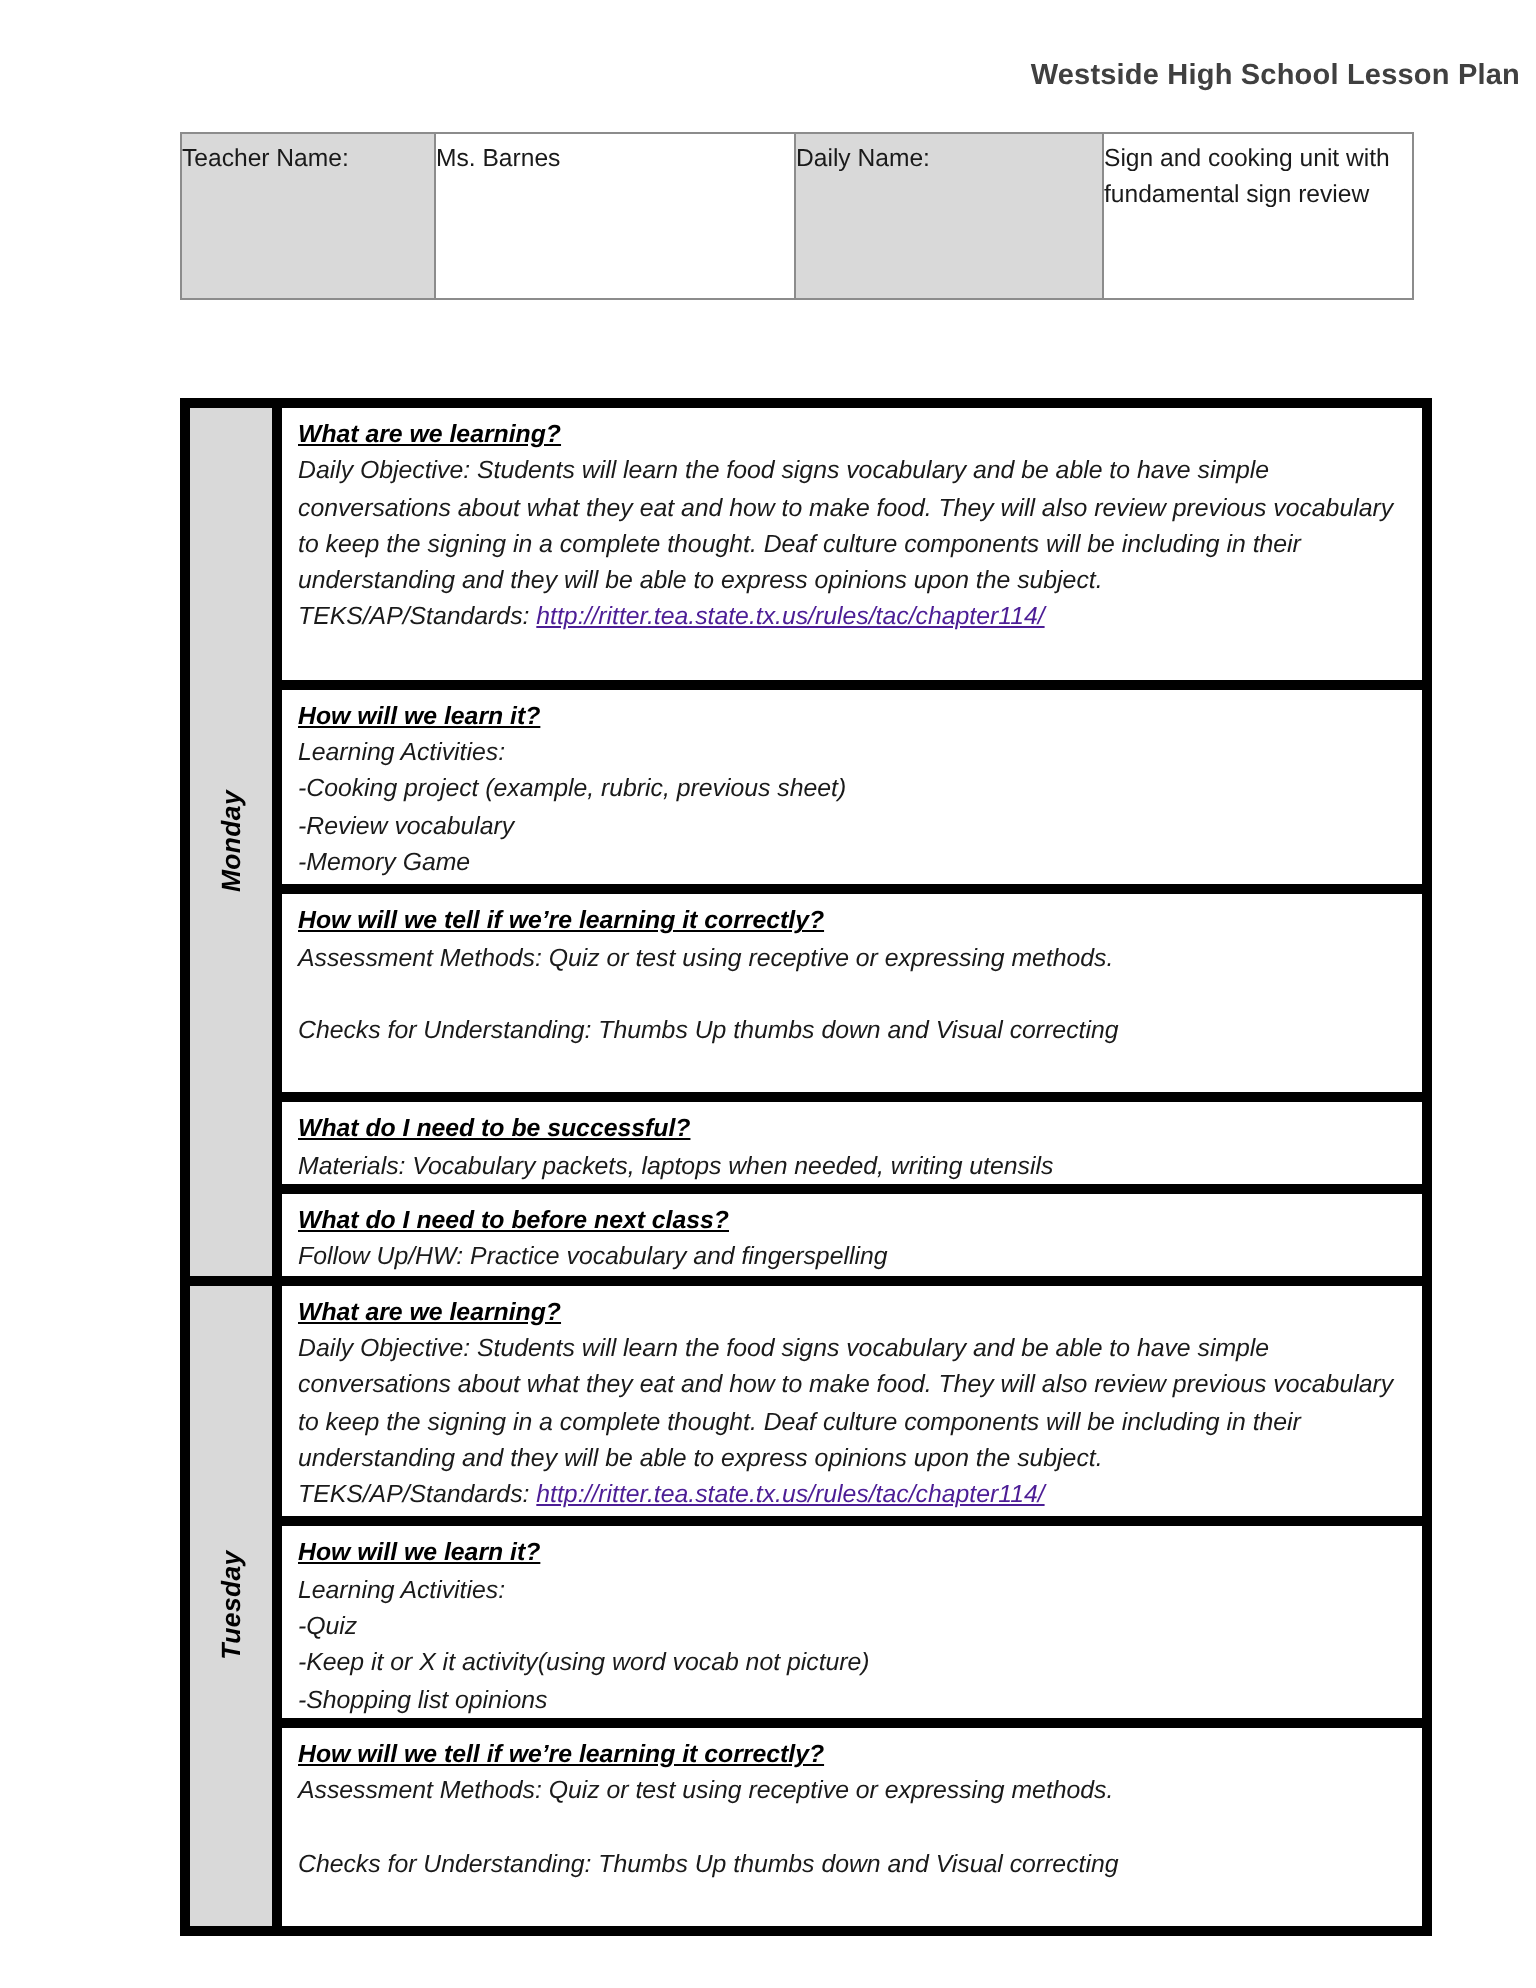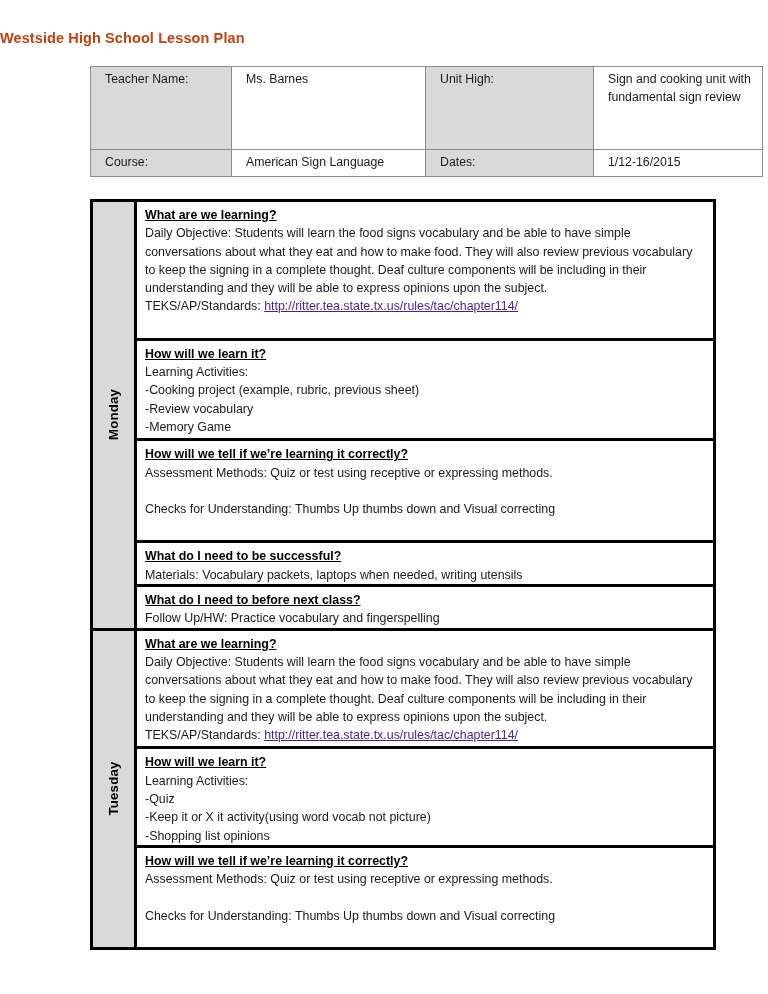--- a/index.html
+++ b/index.html
@@ -21,40 +21,40 @@
     height: 994px;
     box-sizing: border-box;
   }
 
   
   .doc-title {
     position: absolute;
     left: 0;
     top: 30px;
     width: 760px;
-    text-align: left;
+    text-align: right;
     font-size: 14.5px;
     font-weight: bold;
     letter-spacing: 0.1px;
-    color: #c2410c;
+    color: #404040;
   }
 
   
   .header-table {
     position: absolute;
     left: 90px;
     top: 66px;
     width: 588px;
     border-collapse: collapse;
     table-layout: fixed;
     font-size: 12.3px;
   }
   .header-table td {
     border: 1px solid #8c8c8c;
-    padding: 4px 6px 4px 14px;
+    padding: 4px 6px 4px 0;
     vertical-align: top;
     line-height: 17.5px;
     color: #1a1a1a;
   }
   .header-table td.label {
     background: #d9d9d9;
   }
   .col-lbl1 { width: 120px; }
   .col-val1 { width: 173px; }
   .col-lbl2 { width: 147px; }
@@ -65,22 +65,23 @@
   .week-table {
     position: absolute;
     left: 90px;
     top: 199px;
     width: 626px;
     border-collapse: collapse;
     table-layout: fixed;
     font-size: 12.4px;
   }
   .week-table td {
-    border: 3px solid #000000;
+    border: 5px solid #000000;
     vertical-align: top;
+    font-style: italic;
   }
   .day-cell {
     width: 41px;
     background: #d9d9d9;
     padding: 0;
     position: relative;
   }
   .day-label-rot {
     position: absolute;
     left: 0;
@@ -126,28 +127,22 @@
 
 <div class="page">
 
   <div class="doc-title">Westside High School Lesson Plan</div>
 
   <table class="header-table">
     <tbody>
         <tr>
       <td class="label col-lbl1 tall-cell">Teacher Name:</td>
       <td class="col-val1 tall-cell">Ms. Barnes</td>
-      <td class="label col-lbl2 tall-cell">Unit High:</td>
+      <td class="label col-lbl2 tall-cell">Daily Name:</td>
       <td class="col-val2 tall-cell">Sign and cooking unit with fundamental sign review</td>
-    </tr>
-    <tr>
-      <td class="label col-lbl1">Course:</td>
-      <td class="col-val1">American Sign Language</td>
-      <td class="label col-lbl2">Dates:</td>
-      <td class="col-val2">1/12-16/2015</td>
     </tr>
   </tbody>
     </table>
 
   <table class="week-table">
 
     <tbody>
         <tr>
       <td class="day-cell" rowspan="5">
         <div class="day-label-rot">

